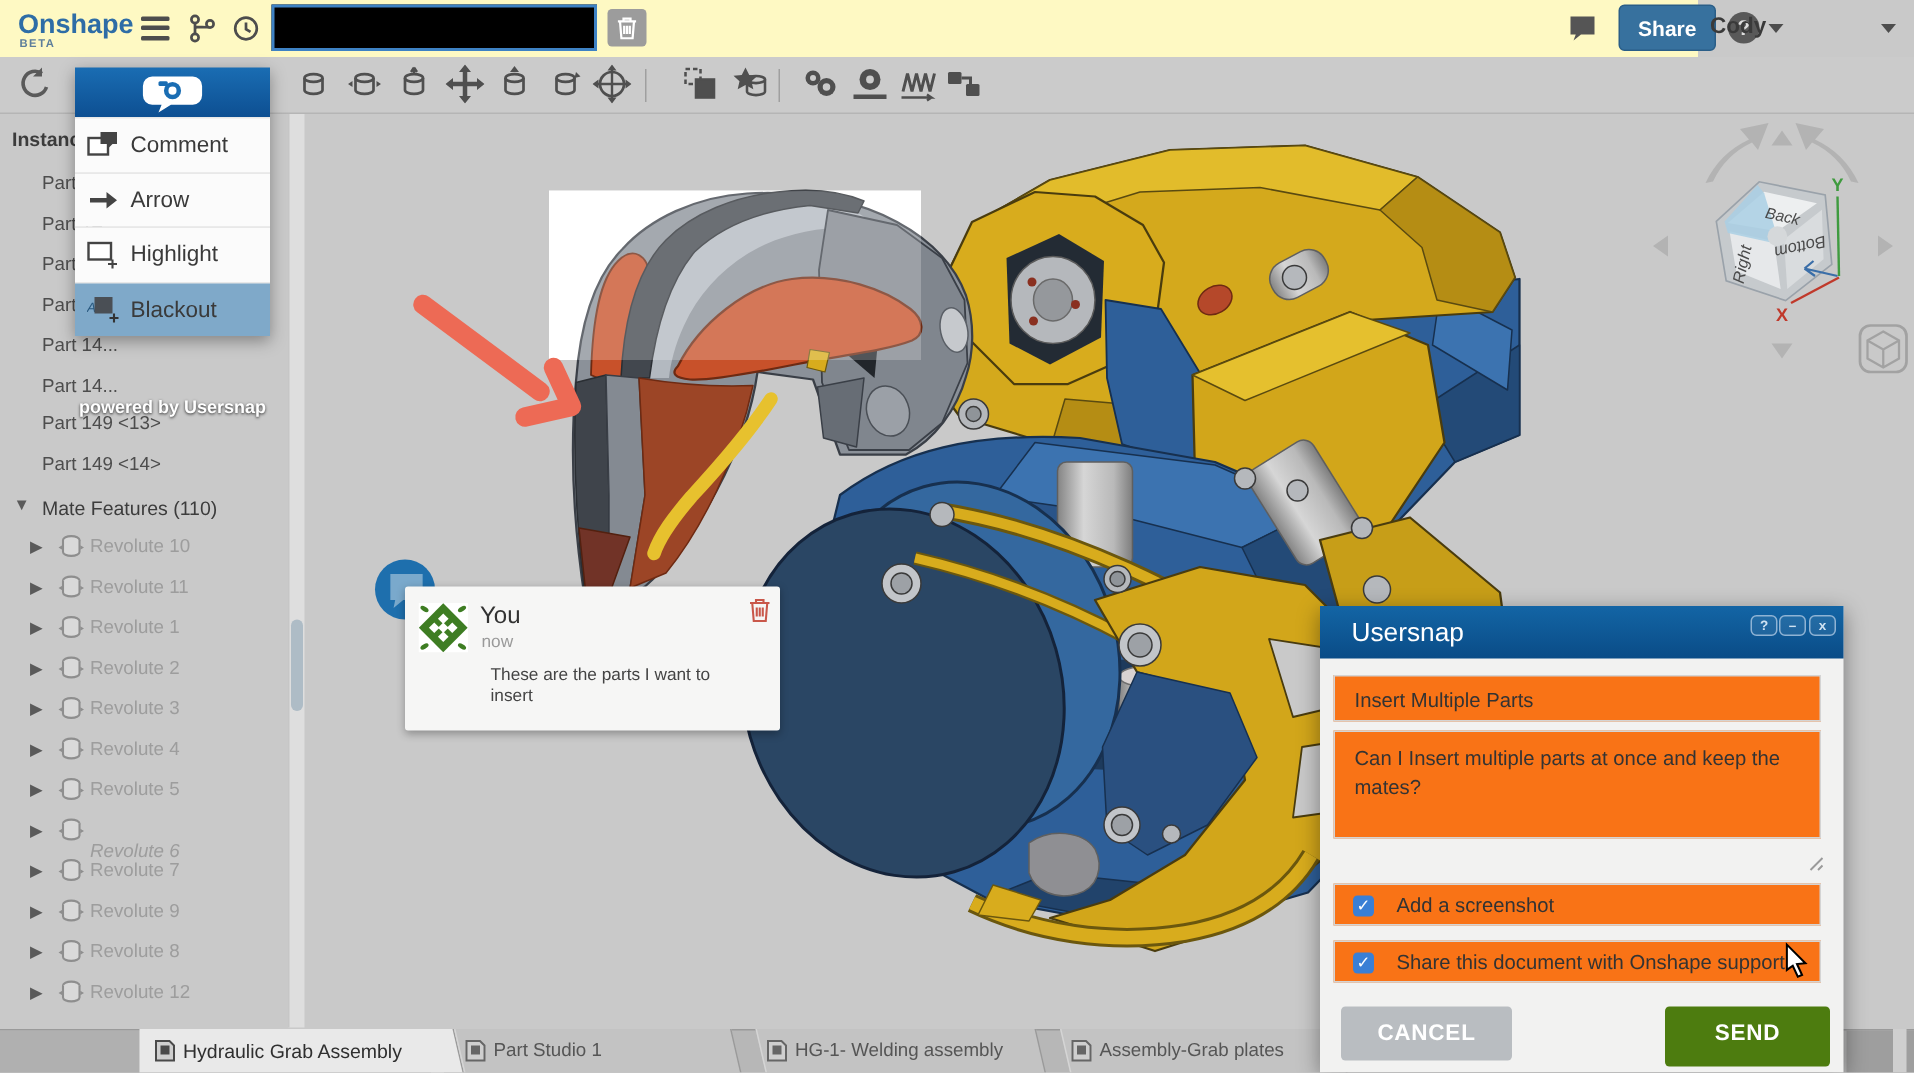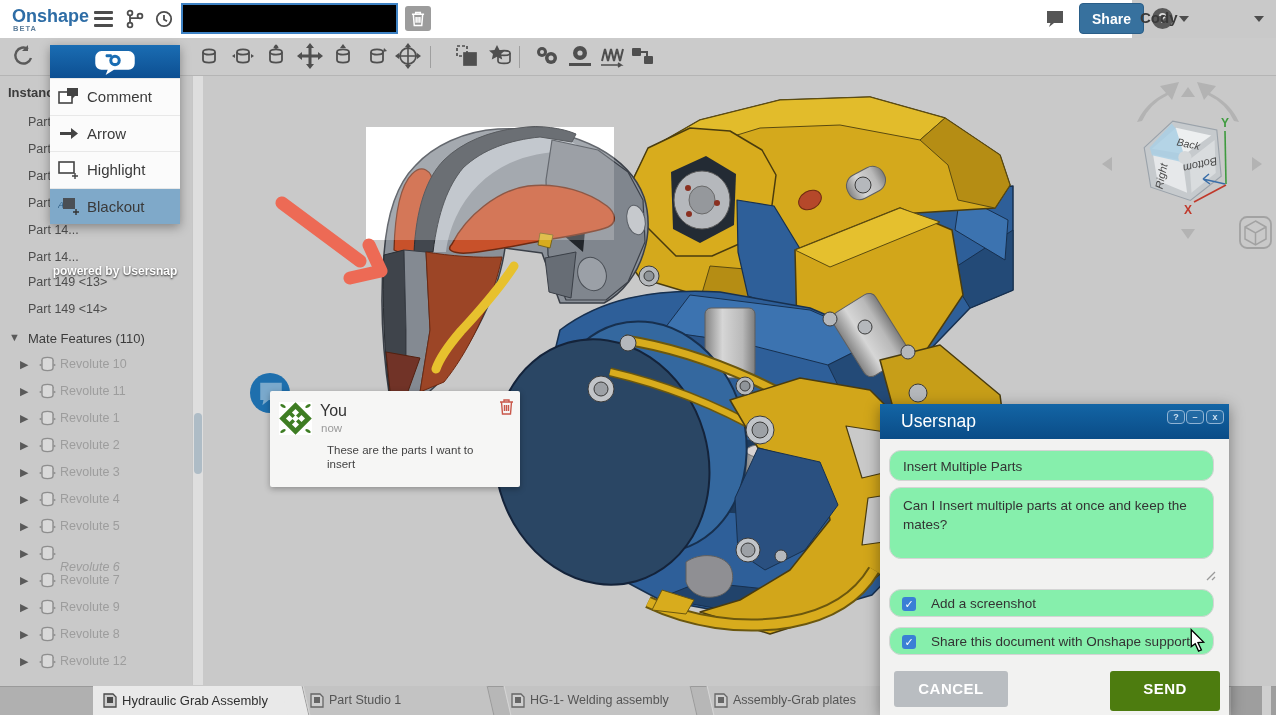--- a/index.html
+++ b/index.html
@@ -1,20 +1,20 @@
 <!DOCTYPE html>
 <html><head>
 <meta charset="utf-8">
 <style>
   * { margin:0; padding:0; box-sizing:border-box; }
   html,body { width:1276px; height:715px; overflow:hidden; font-family:"Liberation Sans",sans-serif; }
   body { background:#c9c9c9; position:relative; }
   .abs { position:absolute; }
   
-  #topbar { position:absolute; left:0; top:0; width:1132px; height:38px; background:#ffffff; }
+  #topbar { position:absolute; left:0; top:0; width:1132px; height:38px; background:#fef9c3; }
   #logo { position:absolute; left:12px; top:6px; color:#2e6da6; font-weight:bold; font-size:18px; letter-spacing:0px;}
   #beta { position:absolute; left:13px; top:24px; color:#5d7e9b; font-weight:bold; font-size:7.5px; letter-spacing:1px;}
   .bar3 { position:absolute; left:94px; top:11px; width:19px; height:16px;}
   .bar3 div { height:3.2px; background:#4d4d4d; border-radius:1px; margin-bottom:3.1px;}
   #blackrect { position:absolute; left:181px; top:3px; width:217px; height:31px; background:#000; border:2px solid #3e82c4; }
   #trashbtn { position:absolute; left:405px; top:6px; width:26px; height:25px; background:#9c9c9c; border-radius:3px; color:#fff; text-align:center; font-size:14px; line-height:25px;}
   #sharebtn { position:absolute; left:1079px; top:3px; width:65px; height:31px; background:#37719e; border-radius:4px; color:#fff; font-weight:bold; font-size:14px; text-align:center; line-height:30px; border:1px solid #2a5e88;}
   #helpc { position:absolute; left:1152px; top:8px; width:21px; height:21px; border-radius:50%; background:#595959; color:#ddd; font-weight:bold; text-align:center; font-size:14px; line-height:21px;}
   #cody { position:absolute; left:1140px; top:9px; color:#3a3a3a; font-weight:bold; font-size:15px;}
   .caret { position:absolute; width:0; height:0; border-left:5px solid transparent; border-right:5px solid transparent; border-top:6px solid #4d4d4d;}
@@ -42,21 +42,21 @@
   .usrow .ic { width:22px; height:20px; margin-left:8px; margin-right:7px; position:relative;}
   #poweredby { position:absolute; left:0px; top:264px; width:130px; text-align:center; color:#fff; font-size:12px; font-weight:bold; text-shadow:0 1px 2px rgba(0,0,0,0.8);}
   
   #ccard { position:absolute; left:270px; top:391px; width:250px; height:96px; background:#f6f6f5; border-radius:2px; box-shadow:0 2px 6px rgba(0,0,0,0.3);}
   #cpin { position:absolute; left:250px; top:373px; width:40px; height:40px; border-radius:50%; background:#1e6fad; }
   
   #dlg { position:absolute; left:880px; top:404px; width:349px; height:311px; background:#f2f2f1; box-shadow:0 3px 14px rgba(0,0,0,0.4);}
   #dlghead { position:absolute; left:0; top:0; width:349px; height:35px; background:linear-gradient(#1365a5,#0a4c87); }
   #dlghead span { position:absolute; left:21px; top:7px; color:#fff; font-size:17.5px; }
   .winbtn { position:absolute; top:6px; width:18px; height:14px; border:1.5px solid #8fb3d4; border-radius:4px; color:#cfe2f2; font-size:9px; font-weight:bold; text-align:center; line-height:12px; background:rgba(255,255,255,0.08);}
-  .field { position:absolute; left:9px; width:325px; background:#86efac; border:1px solid #d4d4d4; border-radius:12px; font-size:13.5px; color:#333; }
+  .field { position:absolute; left:9px; width:325px; background:#f97316; border:1px solid #d4d4d4; border-radius:0; font-size:13.5px; color:#333; }
   .chk { position:absolute; left:12px; top:7px; width:14px; height:14px; background:#3a7fd5; border-radius:3px; color:#fff; font-size:11px; text-align:center; line-height:14px;}
   #cancelbtn { position:absolute; left:14px; top:267px; width:114px; height:36px; background:#b9bdc1; border-radius:3px; color:#fff; font-weight:bold; font-size:15px; text-align:center; line-height:36px; letter-spacing:0.5px;}
   #sendbtn { position:absolute; left:230px; top:267px; width:110px; height:40px; background:#4d7c0f; border-radius:3px; color:#fff; font-weight:bold; font-size:15px; text-align:center; line-height:36px; letter-spacing:0.5px;}
 </style>
 </head>
 <body>
 
 <svg id="scene" class="abs" style="left:0;top:0;" width="1276" height="715" viewBox="0 0 1276 715">
 <defs>
  <linearGradient id="cylg" x1="0" y1="0" x2="1" y2="0">

